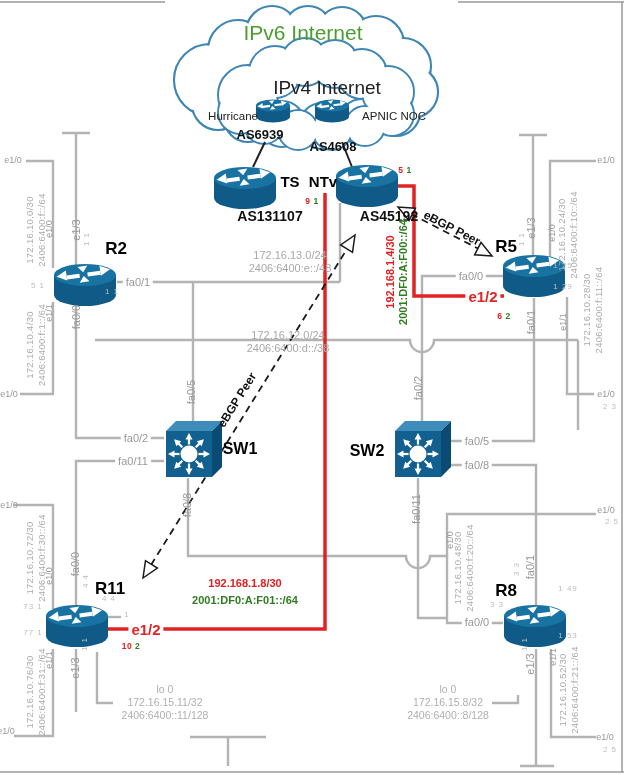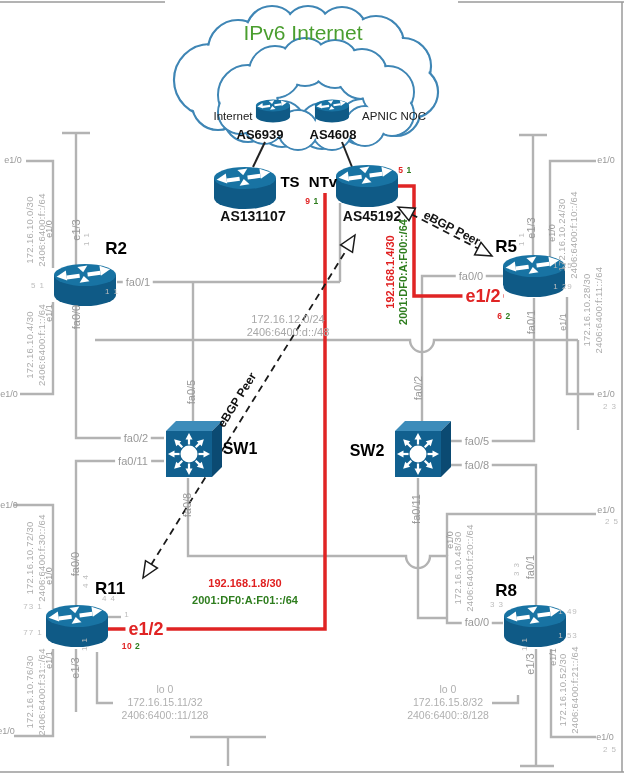--- a/index.html
+++ b/index.html
@@ -6,36 +6,36 @@
   #canvas{position:relative;width:624px;height:775px;background:#fff;overflow:hidden;
           font-family:"Liberation Sans", sans-serif;}
   #net{position:absolute;left:0;top:0;}
   .L{position:absolute;white-space:nowrap;z-index:5;}
   .c{transform:translate(-50%,-50%);}
   .r{transform:translate(-50%,-50%) rotate(-90deg);}
   .rA{transform:translate(-50%,-50%) rotate(27deg);}
   .rB{transform:translate(-50%,-50%) rotate(-58deg);}
   .name{font-size:17px;font-weight:bold;color:#000;}
   .nname{font-size:15px;font-weight:bold;color:#000;}
-  .asn{font-size:14px;font-weight:bold;color:#111;}
+  .asn{font-size:14px;font-weight:bold;color:#111;margin-left:17px;}
   .casn{font-size:13px;font-weight:bold;color:#111;}
   .cname{font-size:11.5px;color:#222;}
   .ipv6t{font-size:21px;color:#4a9e2f;}
   .ipv4t{font-size:19px;color:#222;}
   .bigas{font-size:23px;font-weight:bold;color:#000;}
   .ebgp{font-size:12px;font-weight:bold;color:#111;}
   .port{font-size:11px;color:#999;}
   .edgeport{font-size:9px;color:#9a9a9a;}
   .sub{font-size:9.5px;color:#ababab;line-height:12px;text-align:center;letter-spacing:0.3px;}
   .lan{font-size:11px;color:#a8a8a8;line-height:13px;text-align:center;}
   .lo{font-size:10.5px;color:#b0b0b0;line-height:13px;text-align:center;}
   .tiny{font-size:8px;color:#bdbdbd;letter-spacing:1px;}
   .pair{font-size:8.5px;font-weight:bold;letter-spacing:0.5px;}
   .v4c{color:#e02424;} .v6c{color:#2e7d1e;}
-  .redlbl{font-size:18px;font-weight:bold;color:#e02424;background:#fff;padding:0 3px;}
+  .redlbl{font-size:15px;font-weight:bold;color:#e02424;background:#fff;padding:0 3px;}
   .redtxt{font-size:11px;font-weight:bold;color:#e02020;line-height:13px;}
   .grntxt{font-size:11px;font-weight:bold;color:#2e7d1e;line-height:13px;}
   .bg{background:#fff;padding:0 3px;}
 </style>
 </head>
 <body>
 
 <div id="canvas">
 
 <svg id="net" width="624" height="775" viewBox="0 0 624 775">
@@ -220,42 +220,47 @@
       </g>
   <g transform="translate(189,454)">
         <use href="#switch"></use>
       </g>
   <g transform="translate(418,454)">
         <use href="#switch"></use>
       </g>
 </svg>
 
 <div class="L c ipv6t" style="left:303px;top:33px">IPv6 Internet</div>
-<div class="L c cname" style="left:233px;top:116px">Internet</div>
+<div class="L c ipv4t" style="left:327px;top:88px">IPv4 Internet</div>
+<div class="L c cname" style="left:233px;top:116px">Hurricane</div>
 <div class="L c cname" style="left:394px;top:116px">APNIC NOC</div>
 <div class="L c casn" style="left:260px;top:134px">AS6939</div>
-<div class="L c casn" style="left:333px;top:134px">AS4608</div>
+<div class="L c casn" style="left:333px;top:146px">AS4608</div>
 
 <div class="L c nname" style="left:290px;top:181px">TS</div>
 <div class="L c nname" style="left:323px;top:181px">NTv</div>
 <div class="L c asn" style="left:253px;top:216px">AS131107</div>
 <div class="L c asn" style="left:372px;top:216px">AS45192</div>
 <div class="L c name" style="left:116px;top:249px">R2</div>
 <div class="L c name" style="left:506px;top:247px">R5</div>
 <div class="L c name" style="left:110px;top:589px">R11</div>
 <div class="L c name" style="left:506px;top:591px">R8</div>
 <div class="L c name" style="left:240px;top:449px;font-size:16px">SW1</div>
 <div class="L c name" style="left:367px;top:451px;font-size:16px">SW2</div>
 
 <div class="L rA ebgp" style="left:452px;top:228px">eBGP Peer</div>
 <div class="L rB ebgp" style="left:237px;top:400px">eBGP Peer</div>
 
-<div class="L c lan" style="left:288px;top:326px">
+<div class="L c lan" style="left:290px;top:262px">
+  <div>172.16.13.0/24</div>
+  <div>2406:6400:e::/48</div>
+</div>
+<div class="L c lan" style="left:288px;top:342px">
   <div>172.16.12.0/24</div>
-  <div>2406:6400:d::/48</div>
+  <div>2406:6400:d::/38</div>
 </div>
 
 <div class="L r redtxt" style="left:390px;top:272px">192.168.1.4/30</div>
 <div class="L r grntxt" style="left:403px;top:272px">2001:DF0:A:F00::/64</div>
 <div class="L c redtxt" style="left:245px;top:583px">192.168.1.8/30</div>
 <div class="L c grntxt" style="left:245px;top:600px">2001:DF0:A:F01::/64</div>
 
 <div class="L c lo" style="left:165px;top:702px">
   <div>lo 0</div>
   <div>172.16.15.11/32</div>
@@ -364,21 +369,21 @@
 <div class="L c tiny" style="left:563px;top:265px">1 25</div>
 <div class="L c tiny" style="left:563px;top:286px">1 29</div>
 <div class="L r tiny" style="left:85px;top:581px">4 4</div>
 <div class="L c tiny" style="left:109px;top:598px">4 4</div>
 <div class="L c tiny" style="left:33px;top:606px">73 1</div>
 <div class="L c tiny" style="left:33px;top:632px">77 1</div>
 <div class="L c tiny" style="left:127px;top:614px">1</div>
 <div class="L r tiny" style="left:84px;top:644px">1 1</div>
 <div class="L r tiny" style="left:516px;top:569px">3 3</div>
 <div class="L c tiny" style="left:497px;top:604px">3 3</div>
-<div class="L c tiny" style="left:568px;top:611px">1 49</div>
+<div class="L c tiny" style="left:568px;top:588px">1 49</div>
 <div class="L c tiny" style="left:568px;top:635px">1 53</div>
 <div class="L r tiny" style="left:524px;top:644px">1 1</div>
 <div class="L c tiny" style="left:640px;top:176px">2 2</div>
 <div class="L c tiny" style="left:610px;top:406px">2 3</div>
 <div class="L c tiny" style="left:612px;top:521px">2 5</div>
 <div class="L c tiny" style="left:610px;top:749px">2 5</div>
 
 </div>
 
 </body></html>

